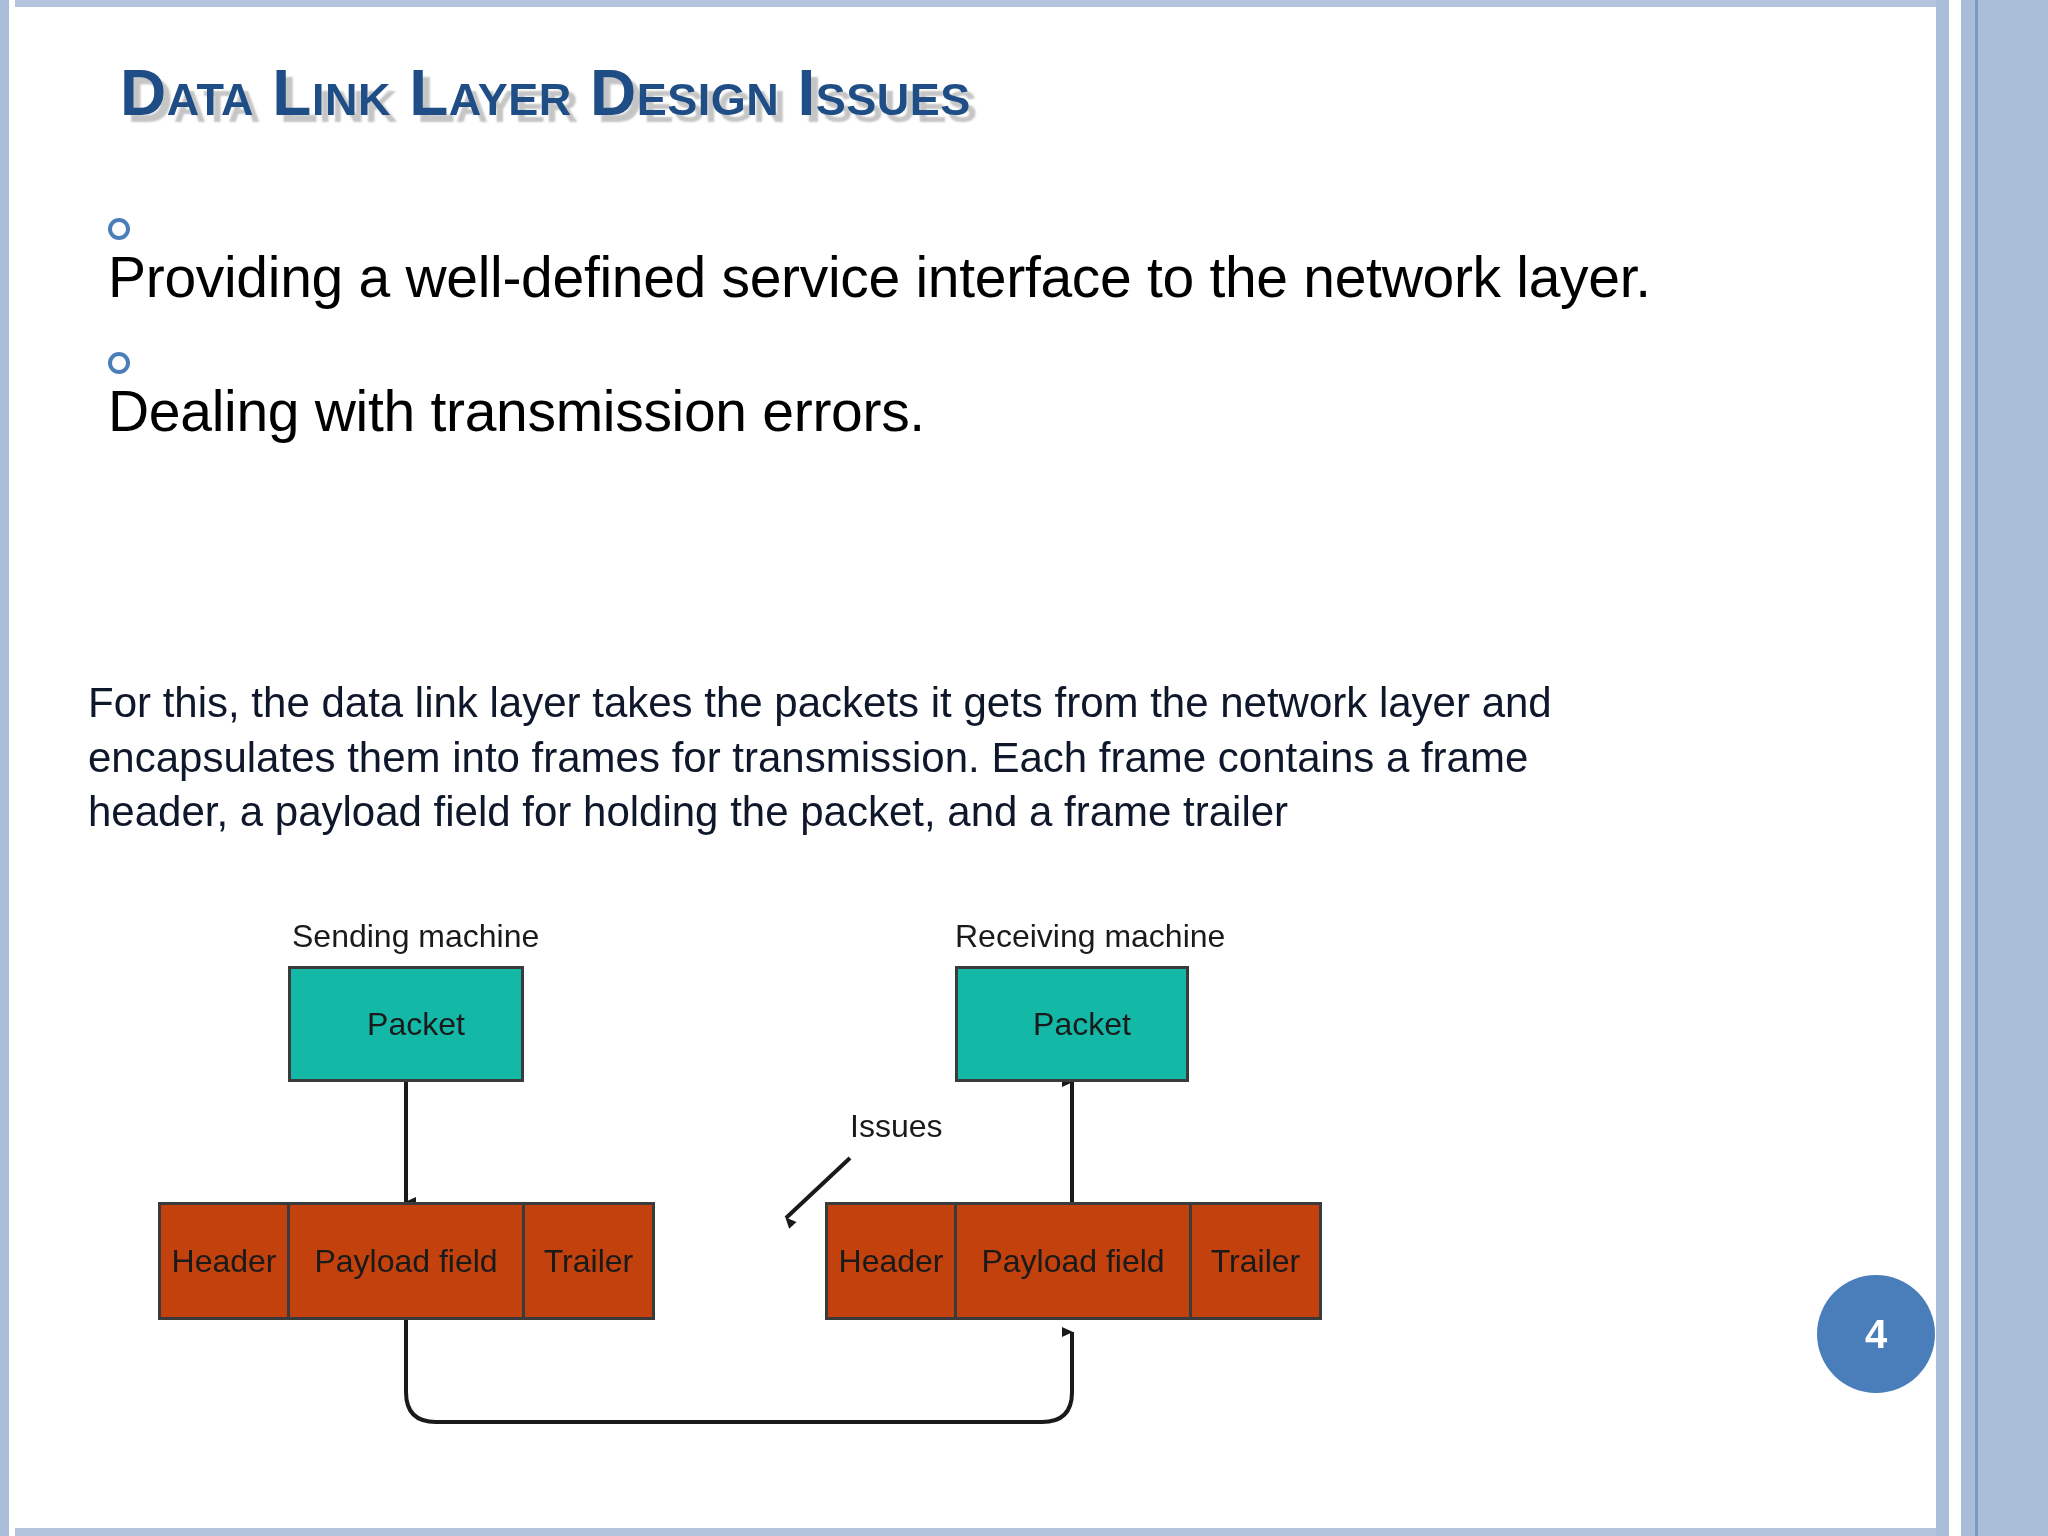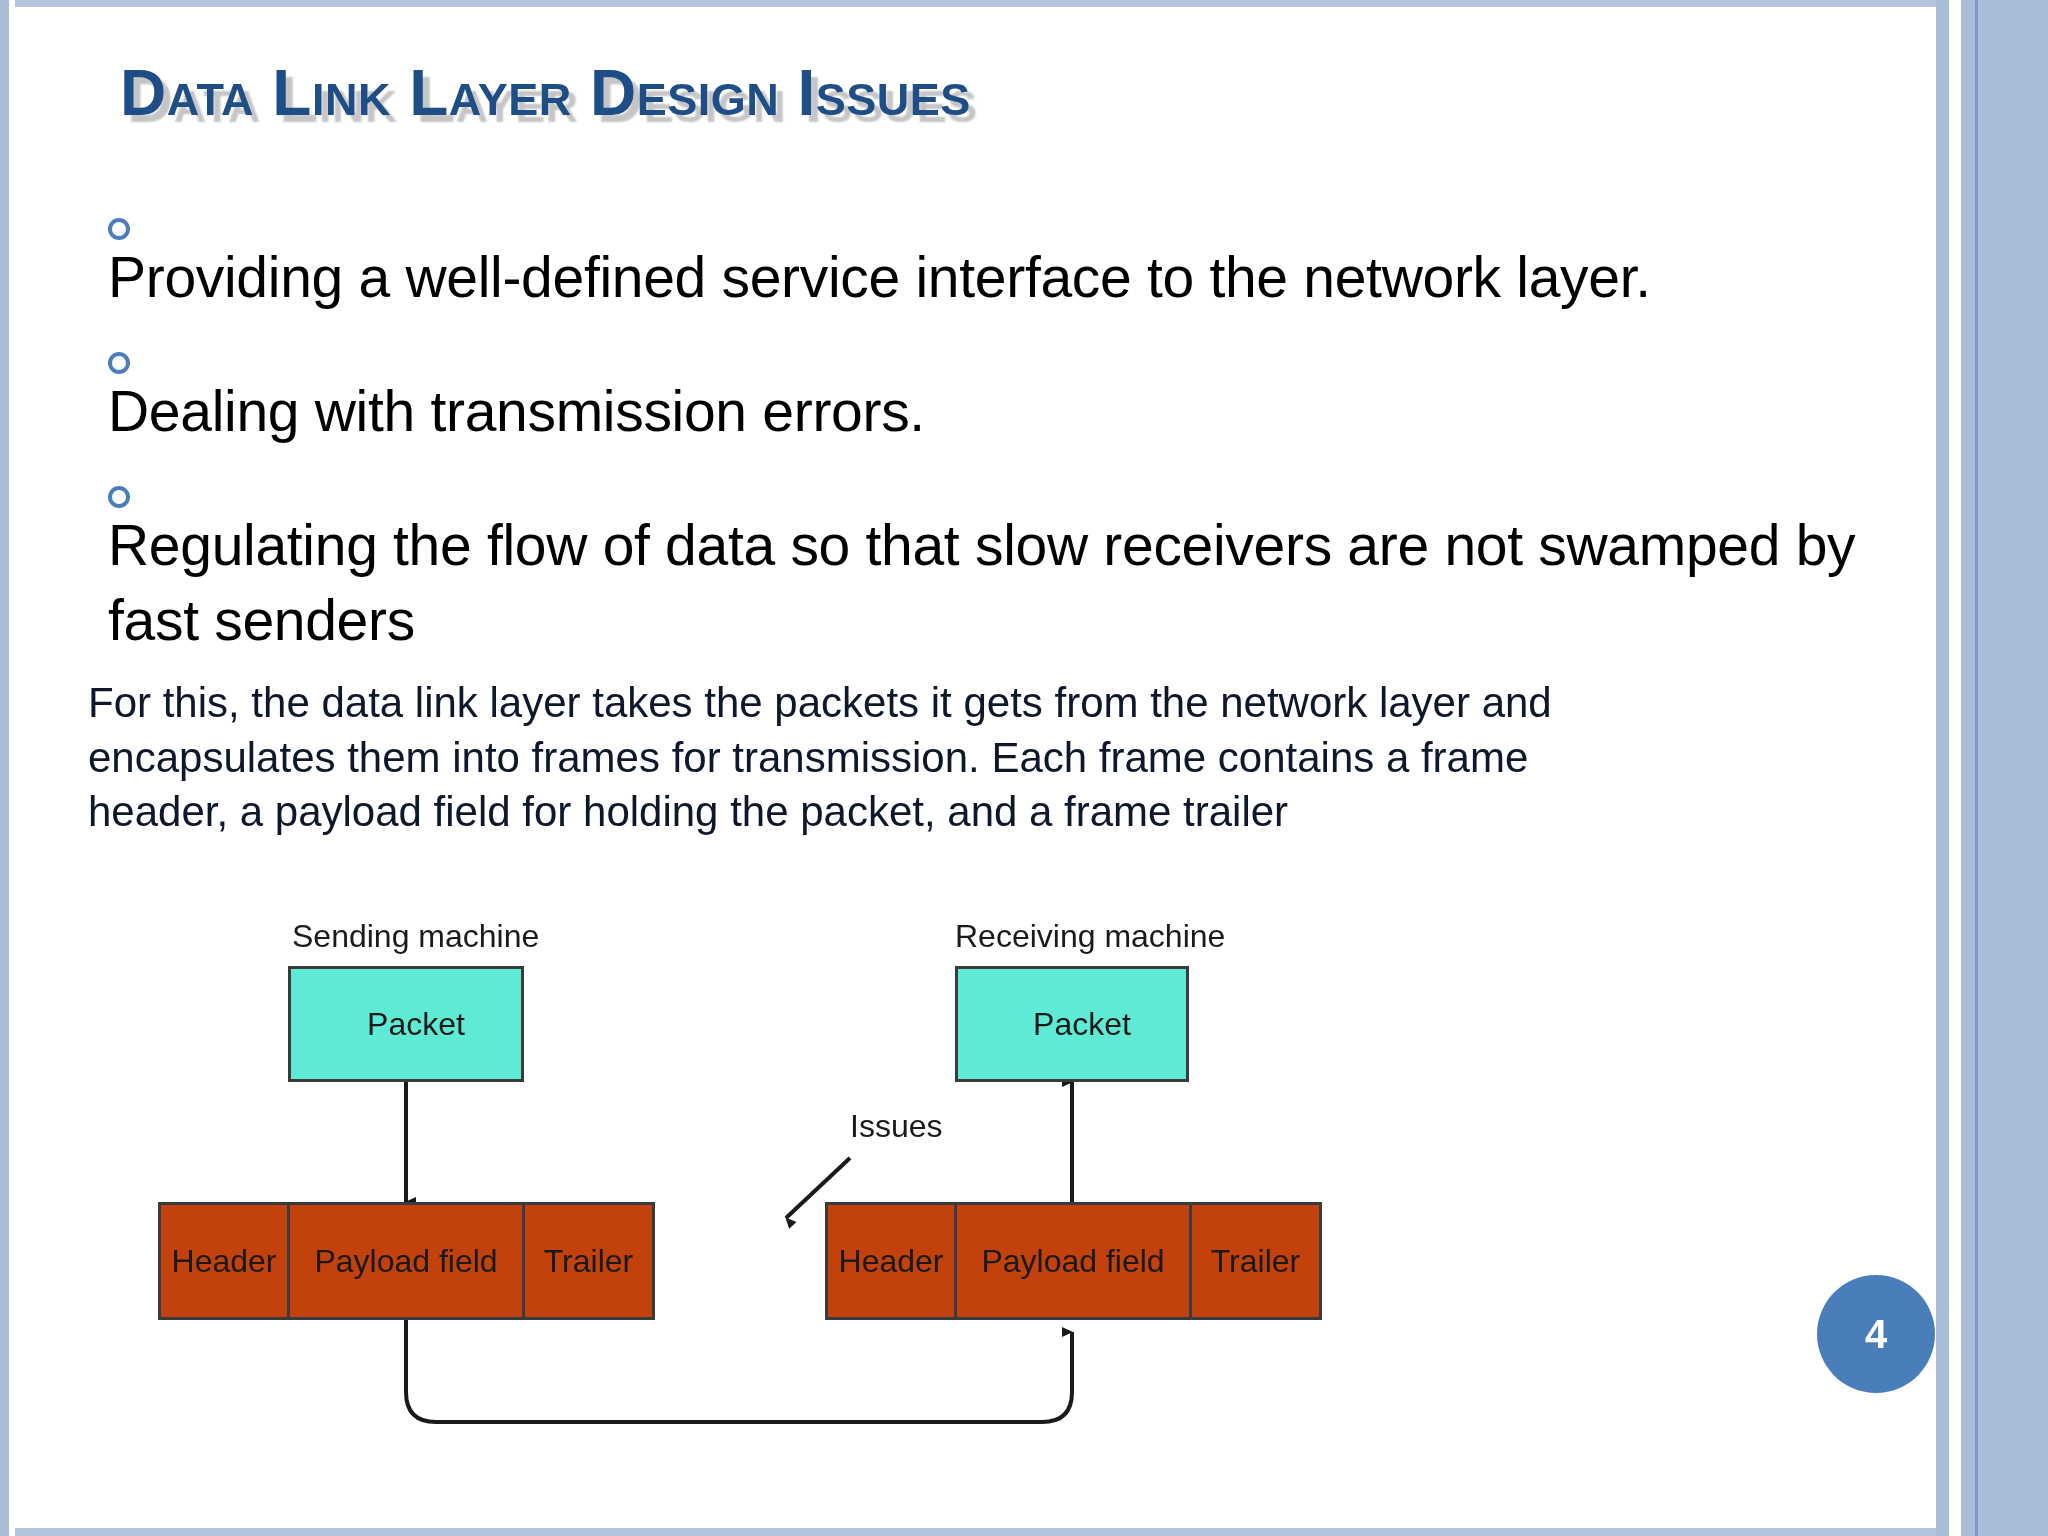--- a/index.html
+++ b/index.html
@@ -137,21 +137,21 @@
   }
   .dg-label {
     position: absolute;
     font-size: 32px;
     color: #1a1a1a;
     white-space: nowrap;
   }
   .dg-box {
     position: absolute;
     border: 3px solid #3b3b3b;
-    background: #5eead4;
+    background: #14b8a6;
     display: flex;
     align-items: center;
     justify-content: center;
     font-size: 32px;
     color: #1a1a1a;
     padding-left: 20px;
   }
   .dg-cell {
     position: absolute;
     border: 3px solid #3b3b3b;
@@ -209,24 +209,20 @@
     <div class="bullet-row">
       <span class="bullet-mark"></span>
       <span class="bullet-text">Providing a well-defined service interface to the network layer.</span>
     </div>
 
     <div class="bullet-row">
       <span class="bullet-mark"></span>
       <span class="bullet-text">Dealing with transmission errors.</span>
     </div>
 
-    <div class="bullet-row">
-      <span class="bullet-mark"></span>
-      <span class="bullet-text">Regulating the flow of data so that slow receivers are not swamped by fast senders</span>
-    </div>
 
   </div>
 
   <div class="para">
     <div>For this, the data link layer takes the packets it gets from the network layer and</div>
     <div>encapsulates them into frames for transmission. Each frame contains a frame</div>
     <div class="last-line">header, a payload field for holding the packet, and a frame trailer</div>
   </div>
 
   <div class="diagram">

